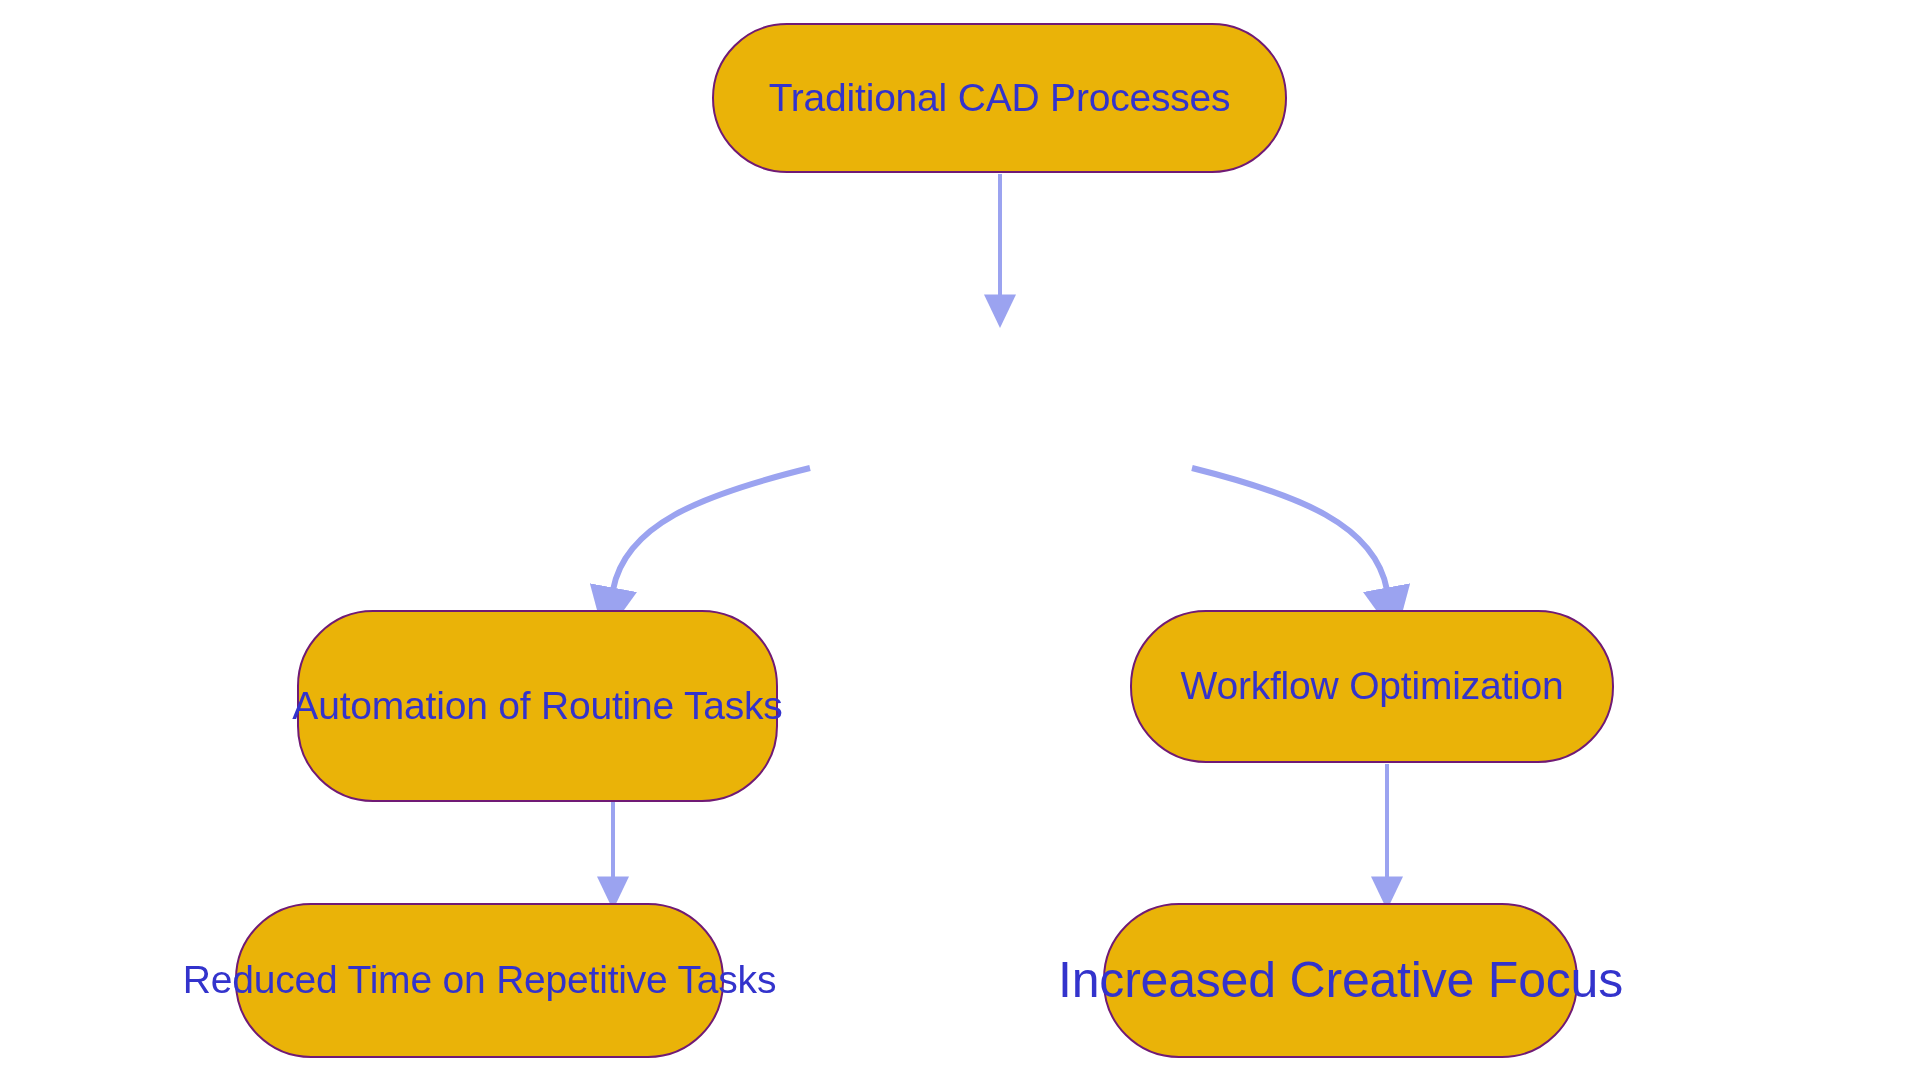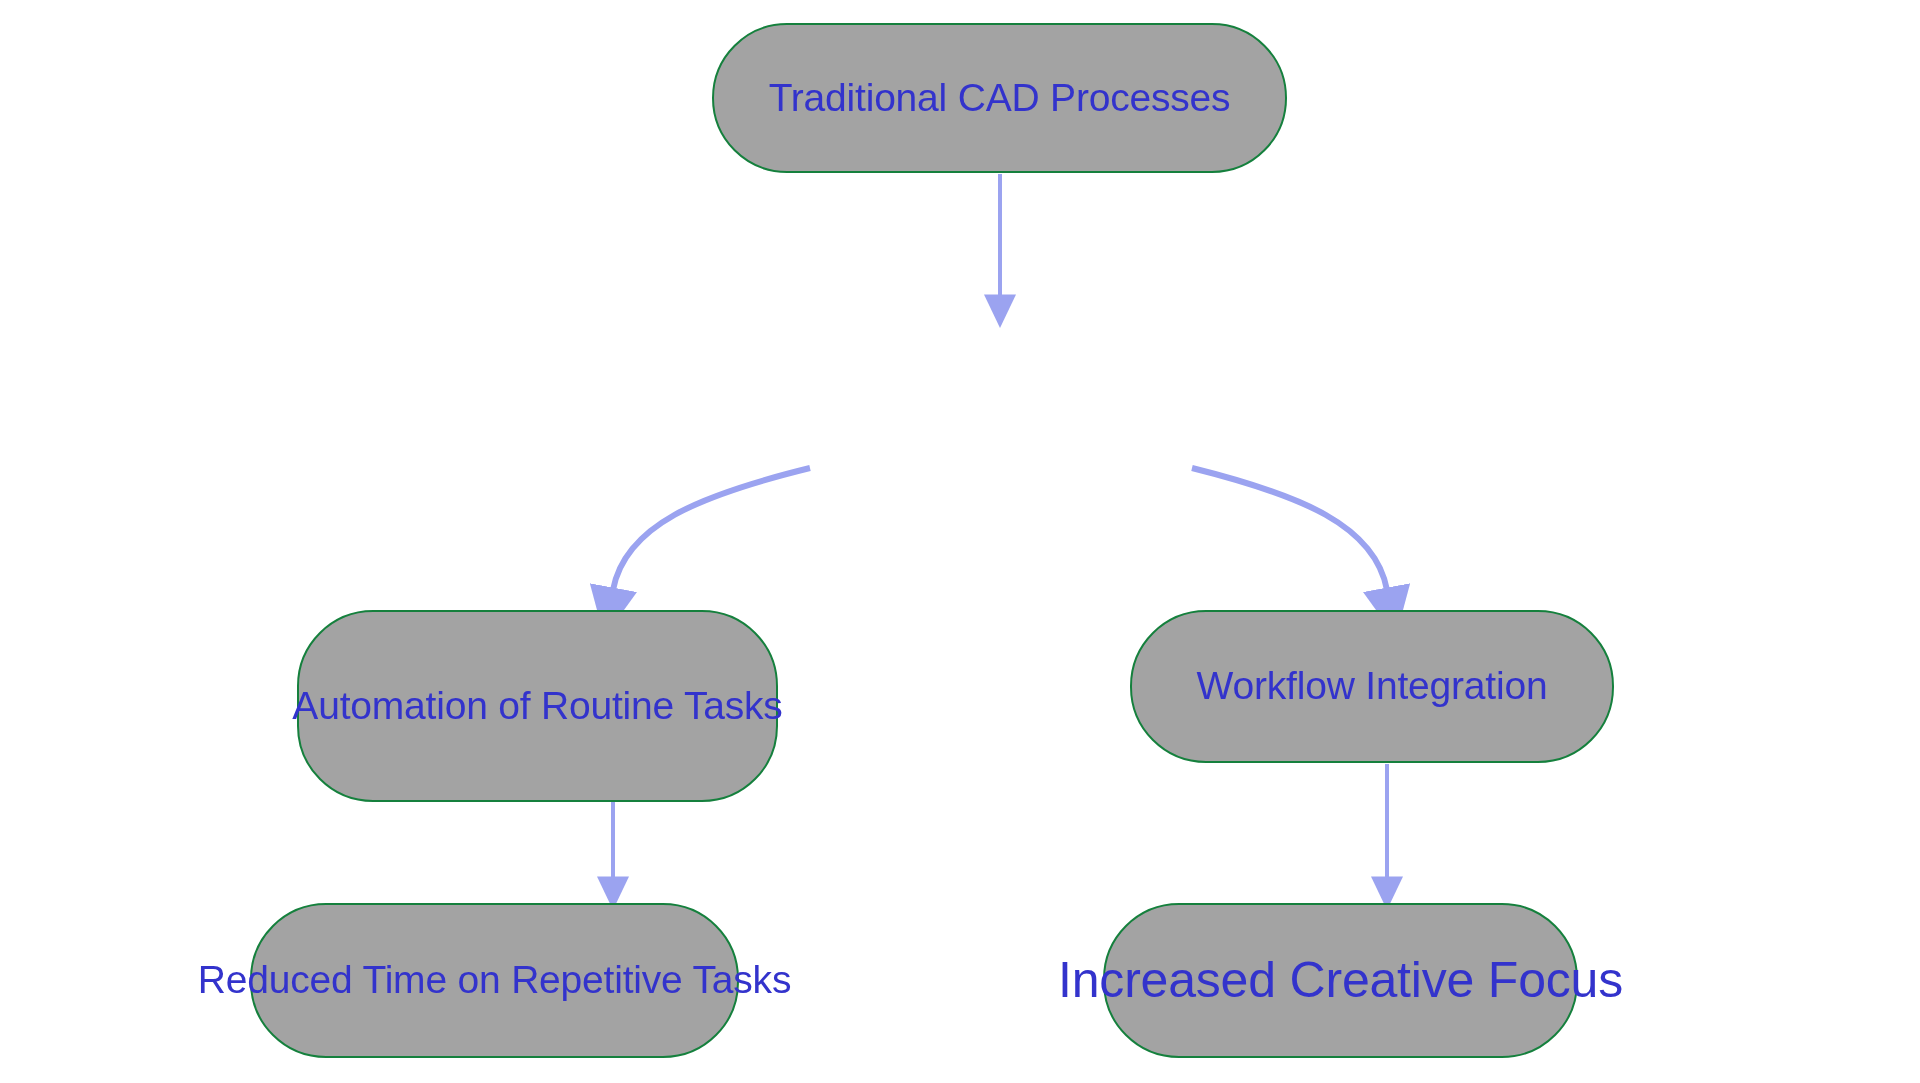--- a/index.html
+++ b/index.html
@@ -22,22 +22,22 @@
     position: absolute;
     left: 0;
     top: 0;
     width: 1920px;
     height: 1083px;
     pointer-events: none;
   }
   .node {
     position: absolute;
     box-sizing: border-box;
-    background: #a3a3a3;
-    border: 2px solid #15803d;
+    background: #eab308;
+    border: 2px solid #701a75;
     border-radius: 76px;
     display: flex;
     align-items: center;
     justify-content: center;
     text-align: center;
     color: #3333cc;
     font-family: "Liberation Sans", sans-serif;
     font-weight: 400;
     letter-spacing: -0.2px;
     line-height: 1.15;
@@ -46,21 +46,21 @@
   .node-label {
     display: block;
     padding: 0 34px;
     white-space: nowrap;
   }
   
   #node-traditional-cad-processes { left: 712px; top: 23px;  width: 575px; height: 150px; font-size: 39px; }
   #node-integration-of-ai         { left: 805px; top: 314px; width: 388px; height: 153px; font-size: 39px; }
   #node-automation-routine-tasks  { left: 297px; top: 610px; width: 481px; height: 192px; font-size: 39px; }
   #node-workflow-optimization     { left: 1130px;top: 610px; width: 484px; height: 153px; font-size: 39px; }
-  #node-reduced-time-repetitive   { left: 250px; top: 903px; width: 489px; height: 155px; font-size: 39px; }
+  #node-reduced-time-repetitive   { left: 235px; top: 903px; width: 489px; height: 155px; font-size: 39px; }
   #node-increased-creative-focus  { left: 1103px;top: 903px; width: 475px; height: 155px; font-size: 50px; }
 </style>
 </head>
 <body>
 
 <div id="canvas">
 
   <svg id="edge-layer" viewBox="0 0 1920 1083" width="1920" height="1083" xmlns="http://www.w3.org/2000/svg">
     <defs>
       <marker id="arrowhead" markerWidth="9" markerHeight="8" refX="0.4" refY="4" orient="auto" markerUnits="strokeWidth">
@@ -92,21 +92,21 @@
   <div class="node" id="node-traditional-cad-processes">
     <span class="node-label">Traditional CAD Processes</span>
   </div>
 
 
   <div class="node" id="node-automation-routine-tasks">
     <span class="node-label">Automation of Routine Tasks</span>
   </div>
 
   <div class="node" id="node-workflow-optimization">
-    <span class="node-label">Workflow Integration</span>
+    <span class="node-label">Workflow Optimization</span>
   </div>
 
   <div class="node" id="node-reduced-time-repetitive">
     <span class="node-label">Reduced Time on Repetitive Tasks</span>
   </div>
 
   <div class="node" id="node-increased-creative-focus">
     <span class="node-label">Increased Creative Focus</span>
   </div>
 

